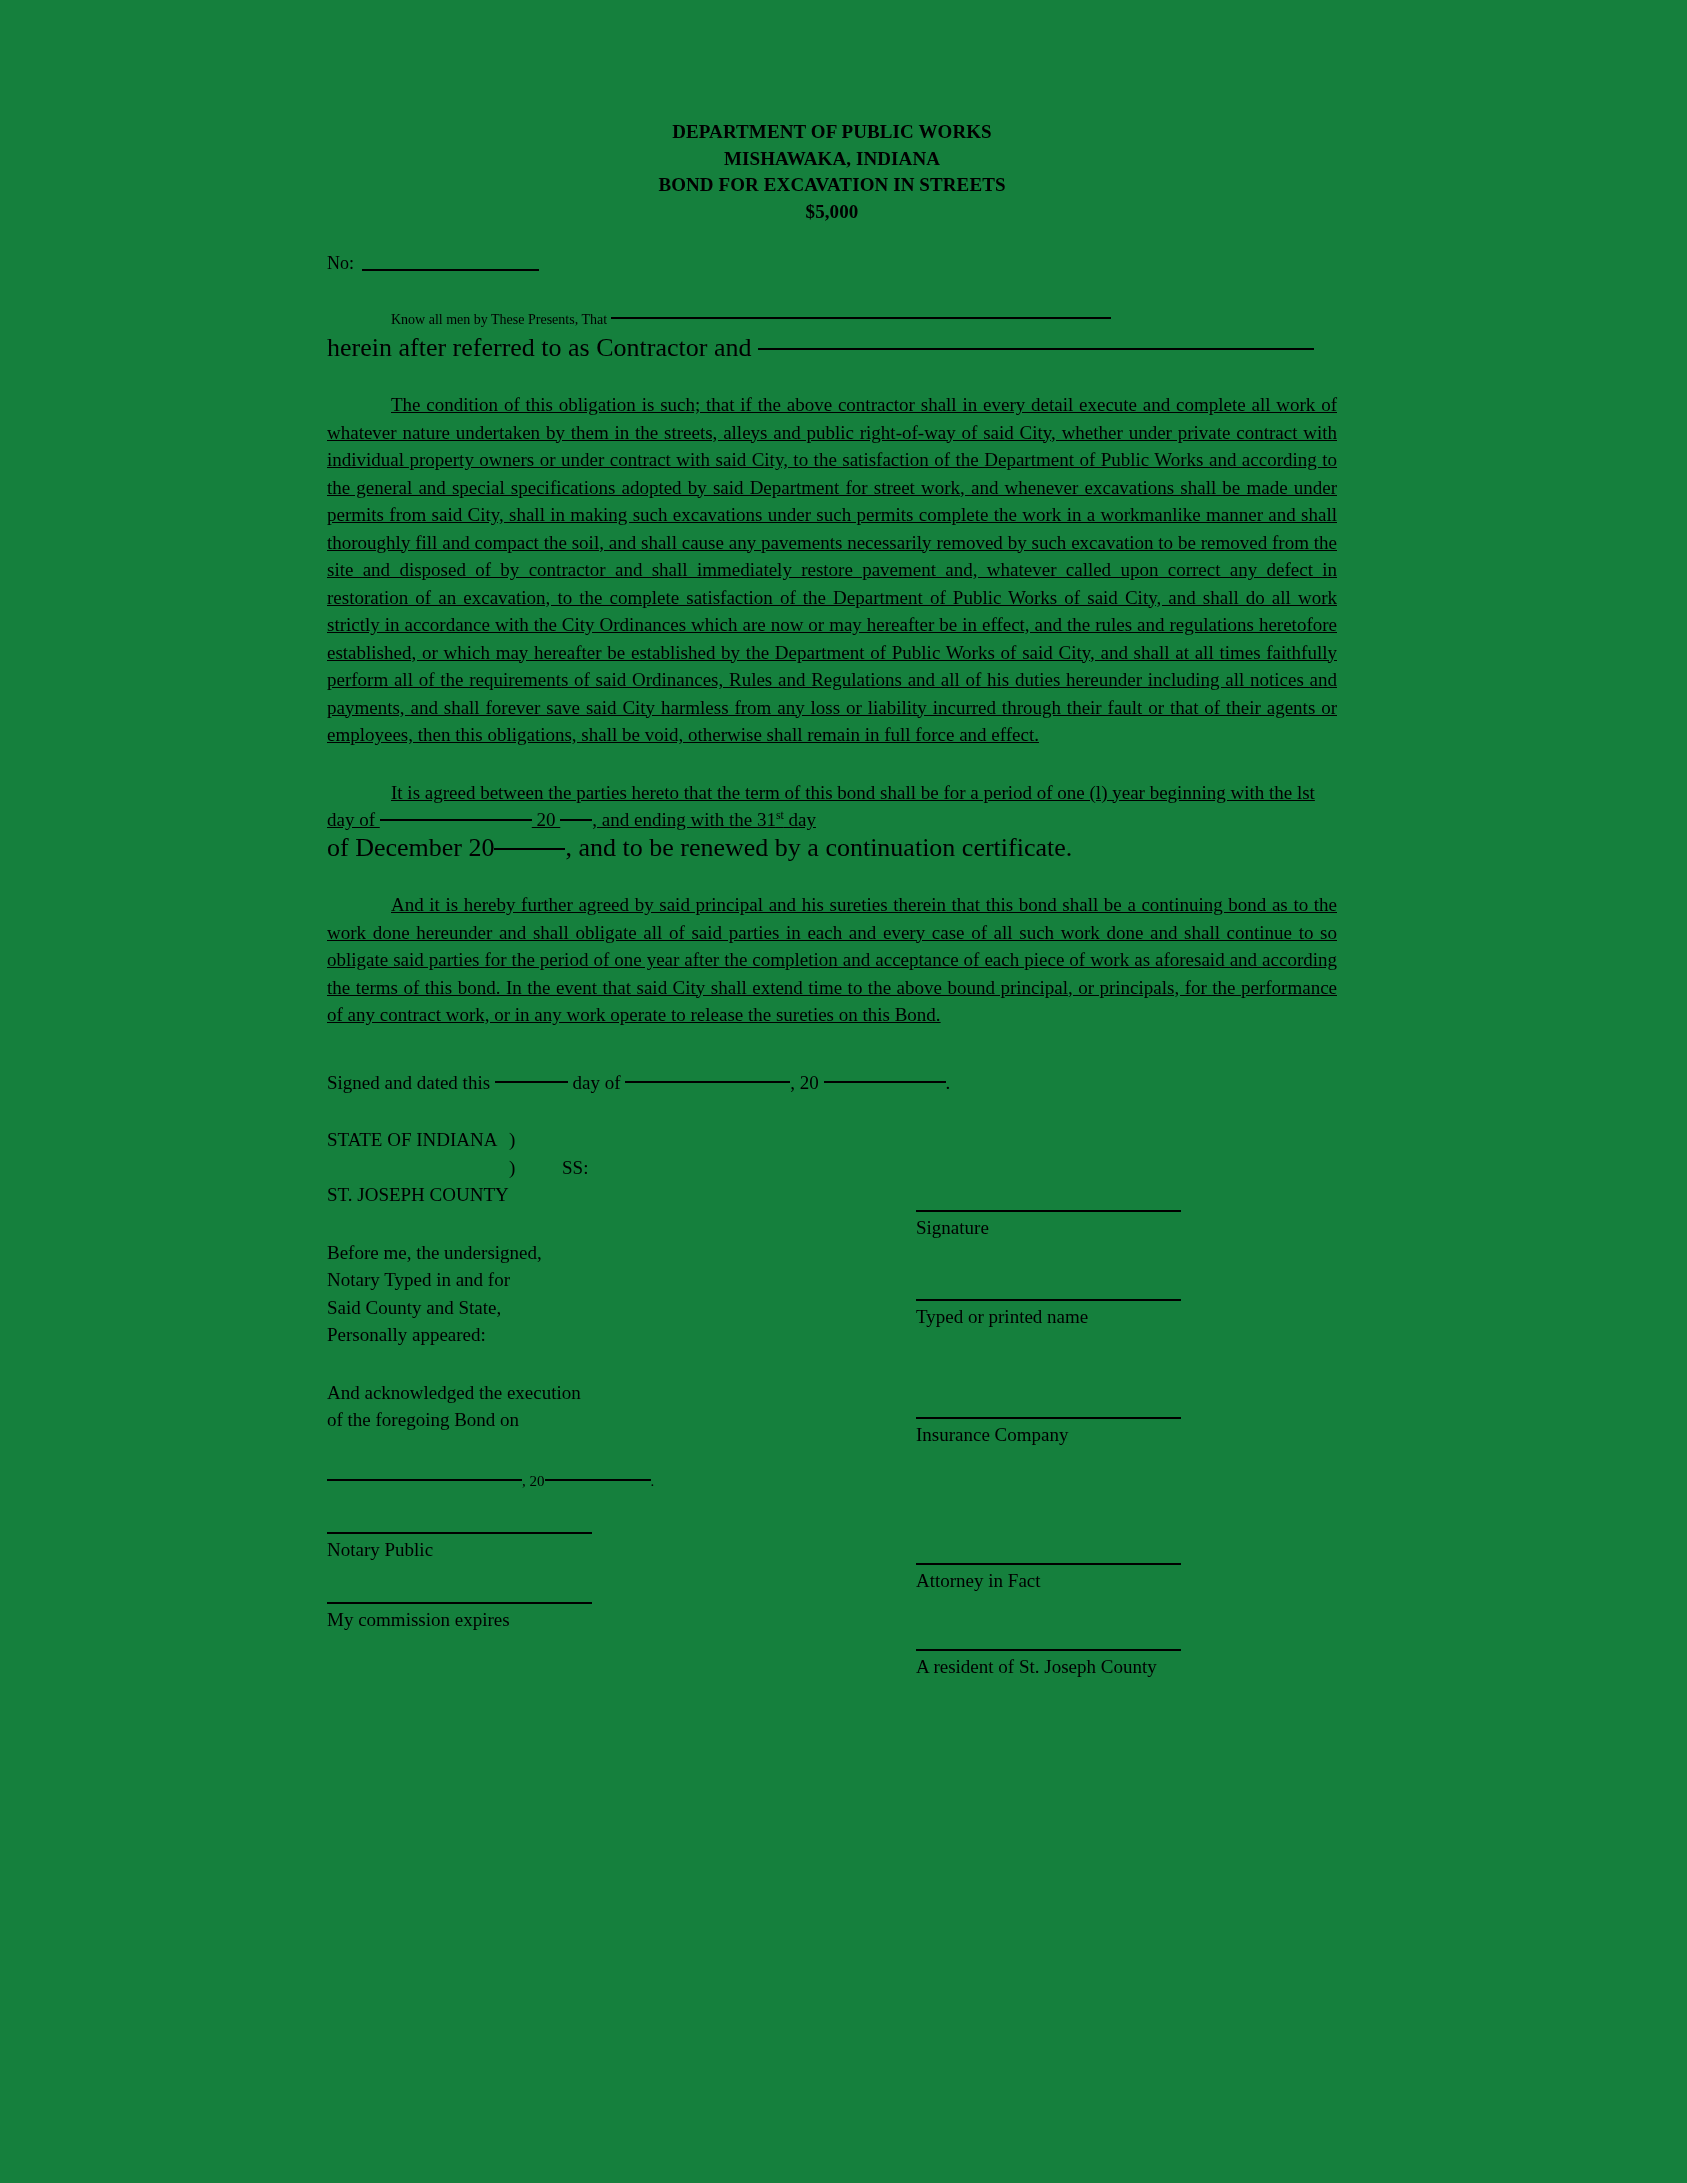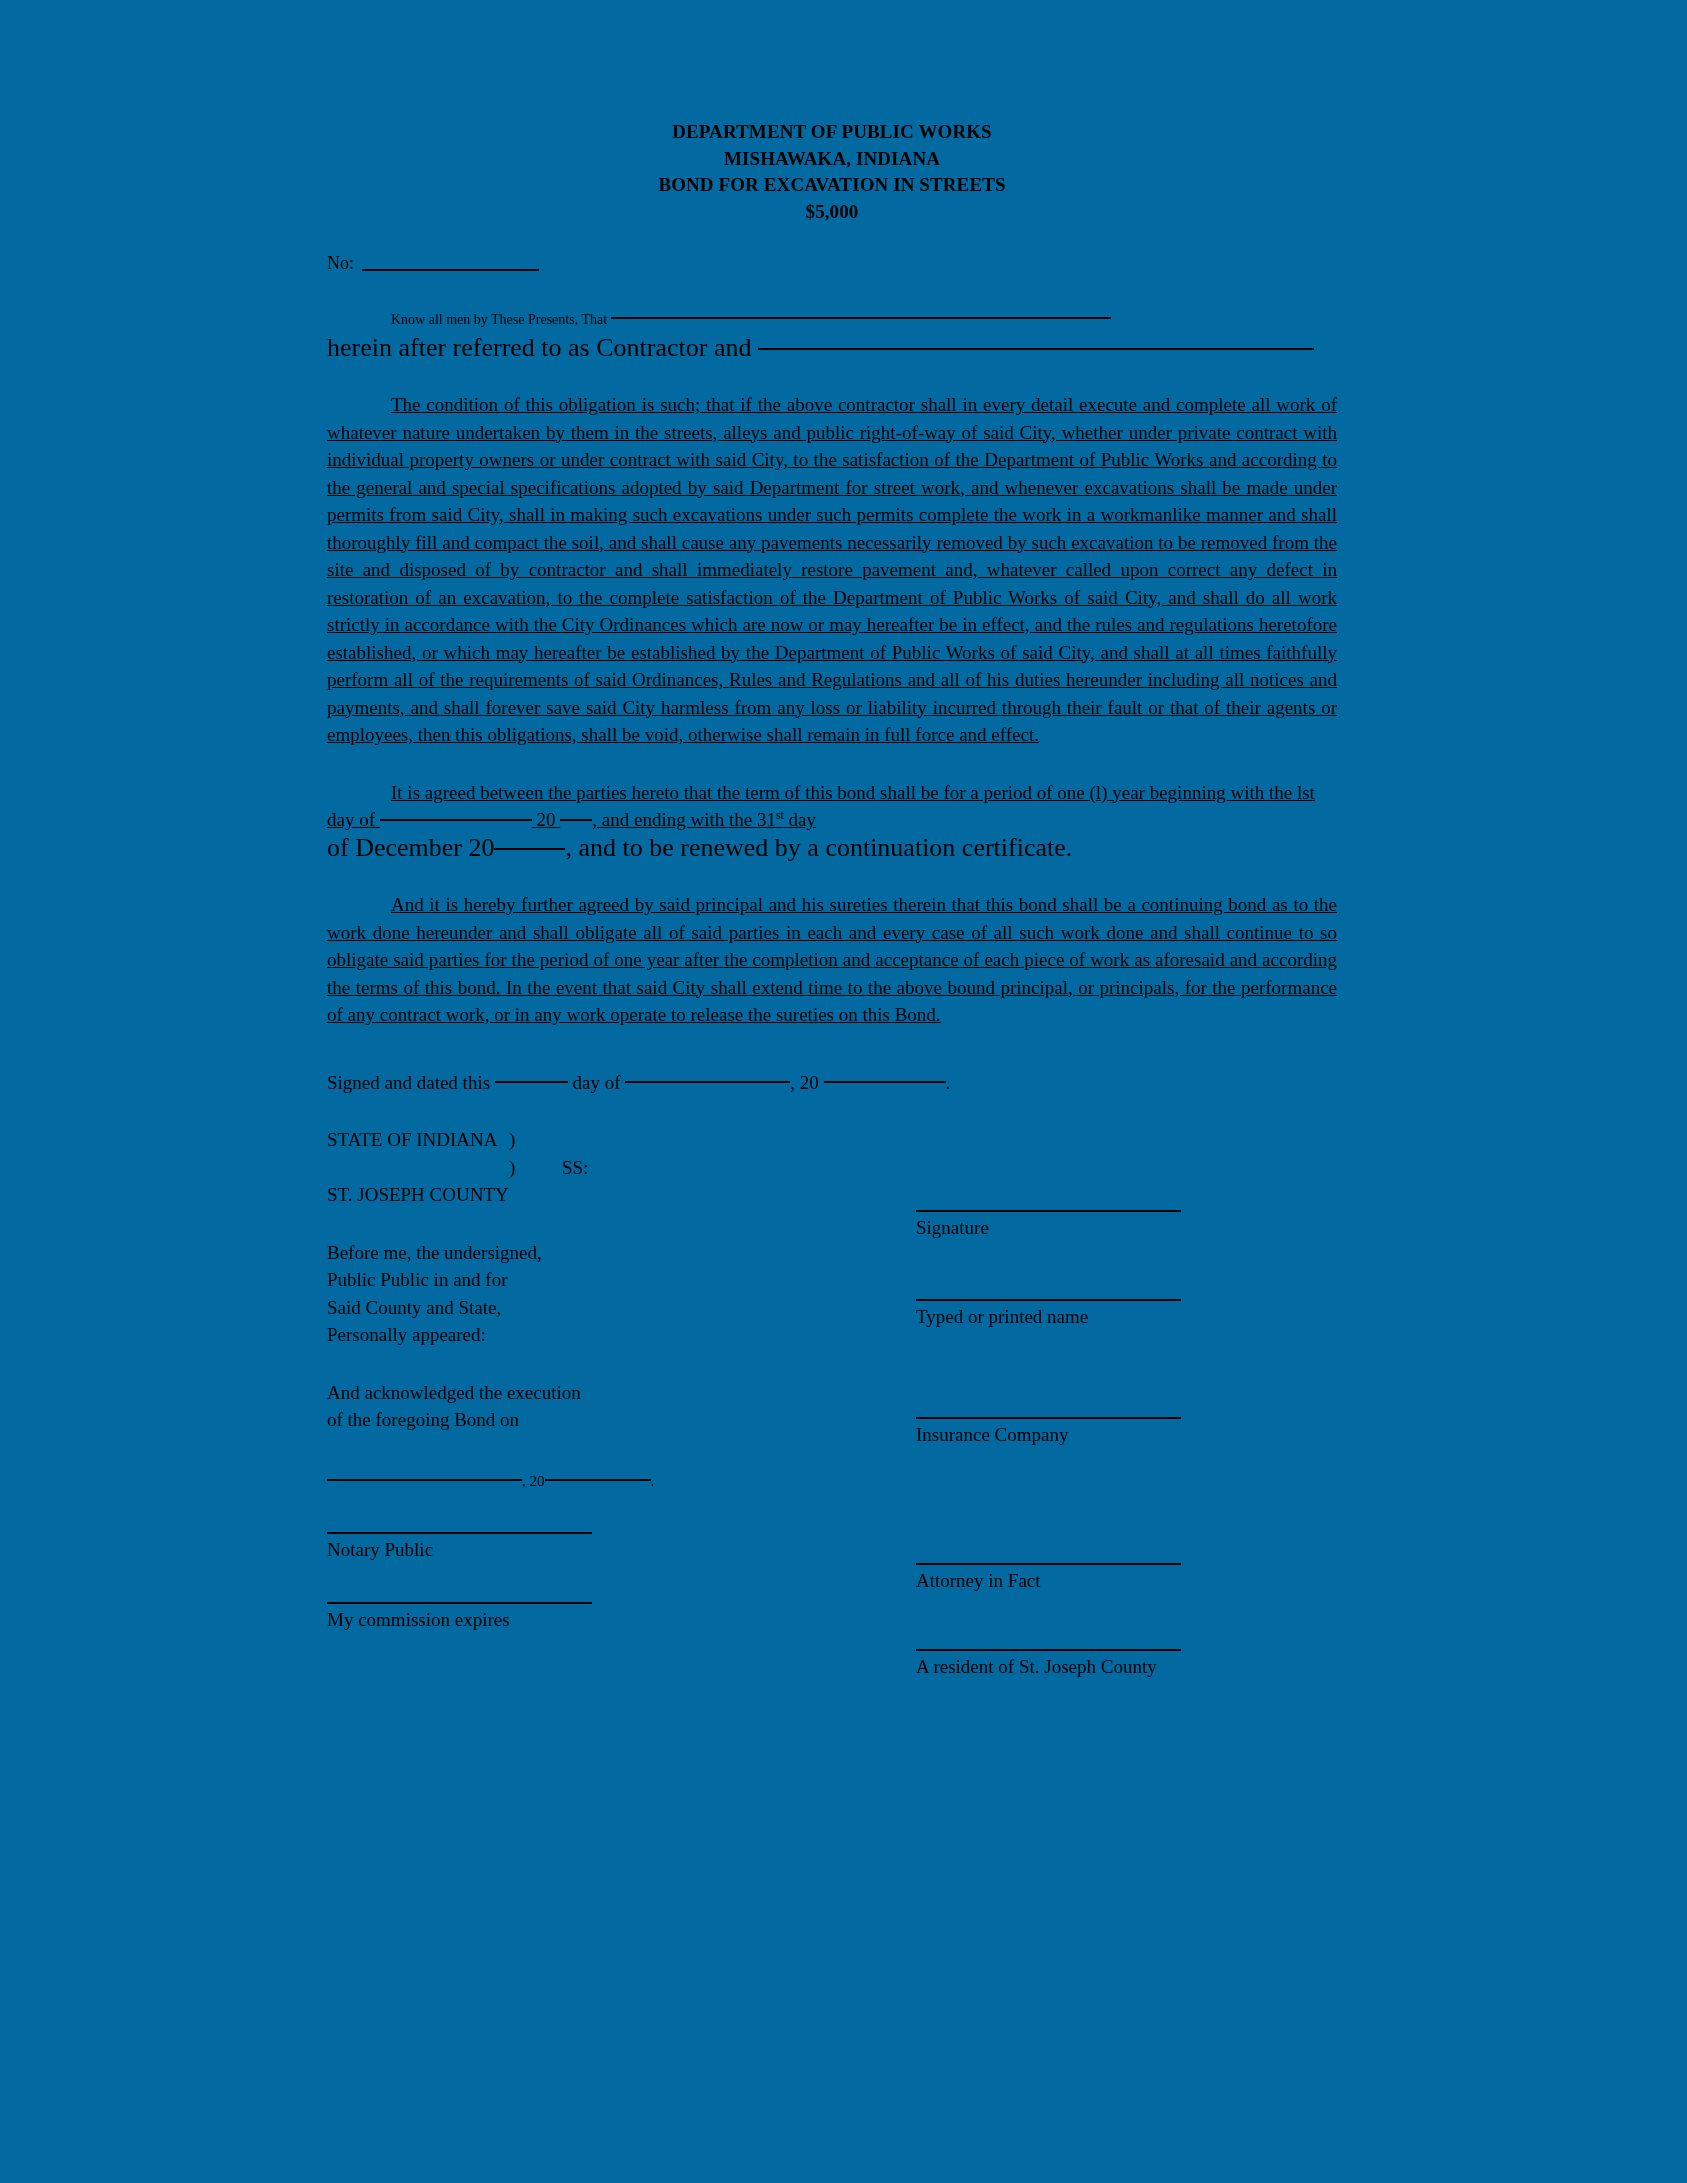--- a/index.html
+++ b/index.html
@@ -13,21 +13,21 @@
     font-family: "Liberation Serif", "DejaVu Serif", serif;
     color: #000000;
     position: relative;
     overflow: hidden;
   }
   .page {
     position: absolute;
     left: 0; top: 0;
     width: 1687px;
     height: 2183px;
-    background: #0369a1;
+    background: #15803d;
   }
   .content {
     position: absolute;
     left: 327px;
     top: 119px;
     width: 1010px;
   }
 
   
   .doc-title {
@@ -216,21 +216,21 @@
         <div class="state-row">
           <span class="state-name"></span>
           <span class="paren">)</span>
           <span class="ss">SS:</span>
         </div>
         <div class="lcol-line">ST. JOSEPH COUNTY</div>
 
         <div style="height:30px"></div>
 
         <div class="lcol-line">Before me, the undersigned,</div>
-        <div class="lcol-line">Public Public in and for</div>
+        <div class="lcol-line">Notary Typed in and for</div>
         <div class="lcol-line">Said County and State,</div>
         <div class="lcol-line">Personally appeared:</div>
 
         <div style="height:30px"></div>
 
         <div class="lcol-line">And acknowledged the execution</div>
         <div class="lcol-line">of the foregoing Bond on</div>
 
         <div style="height:34px"></div>
 

